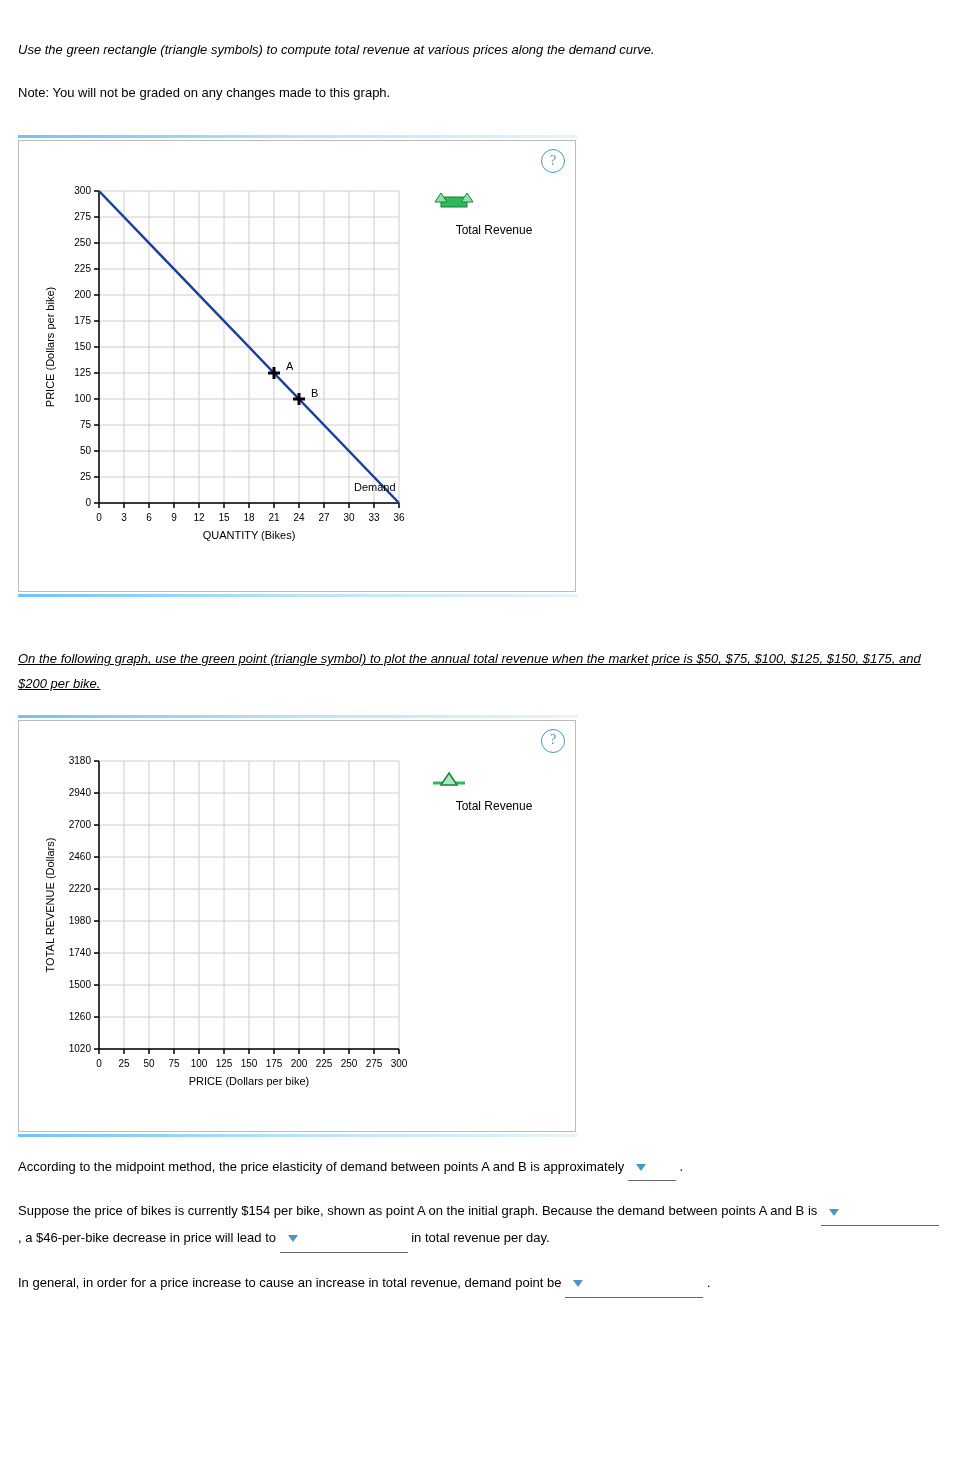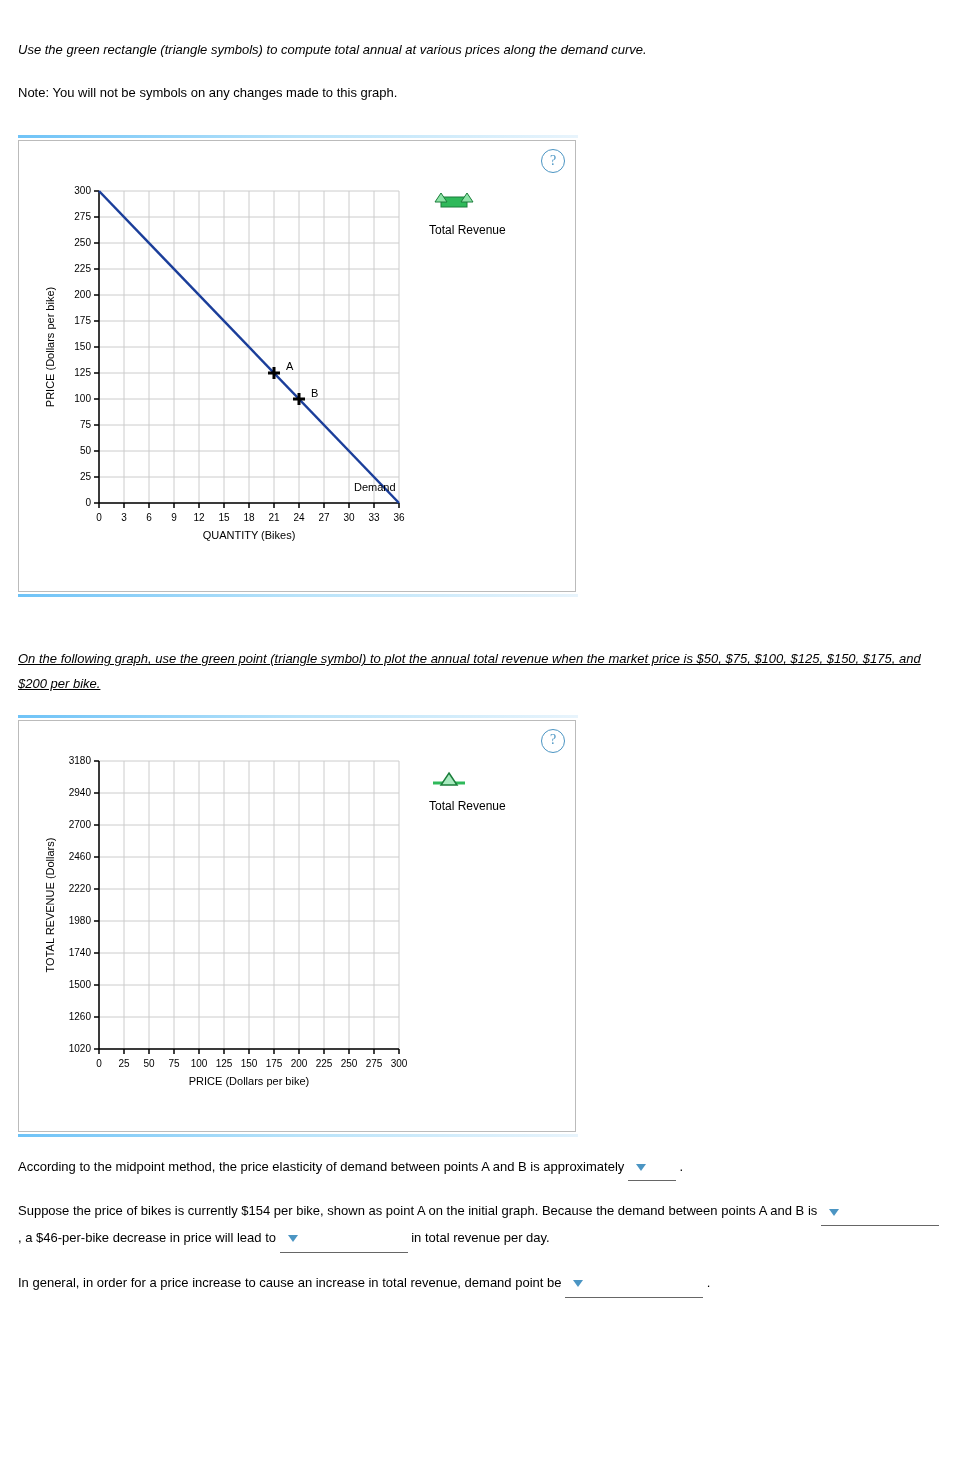--- a/index.html
+++ b/index.html
@@ -41,20 +41,21 @@
     font-size: 14px;
     display: flex;
     align-items: center;
     justify-content: center;
     cursor: pointer;
     font-family: Georgia, serif;
   }
   .graph-body { display: flex; padding: 10px 10px 20px 10px; }
   .legend-box {
     width: 130px;
+    text-align: center;
     font-size: 12px;
     padding-top: 40px;
   }
   .legend-icon { margin-bottom: 6px; }
   .dd {
     display: inline-block;
     border-bottom: 1px solid #666;
     min-width: 40px;
     color: #4b95c3;
     cursor: pointer;
@@ -72,23 +73,23 @@
     border-top: 7px solid #4b95c3;
     vertical-align: middle;
     margin-left: 4px;
   }
   svg { display: block; }
   .para { margin: 18px 0; }
 </style>
 </head>
 <body>
 
-<div class="para italic">Use the green rectangle (triangle symbols) to compute total annual at various prices along the demand curve.</div>
+<div class="para italic">Use the green rectangle (triangle symbols) to compute total revenue at various prices along the demand curve.</div>
 <div class="para">
-  <span class="bold">Note</span><span>: You will not be symbols on any changes made to this graph.</span>
+  <span class="bold">Note</span><span>: You will not be graded on any changes made to this graph.</span>
 </div>
 
 <div style="margin-top:30px;">
 <hr class="graph-sep">
 <div class="graph-panel">
   <div class="help-btn">
     <span>?</span>
   </div>
   <div class="graph-body">
     <div>

